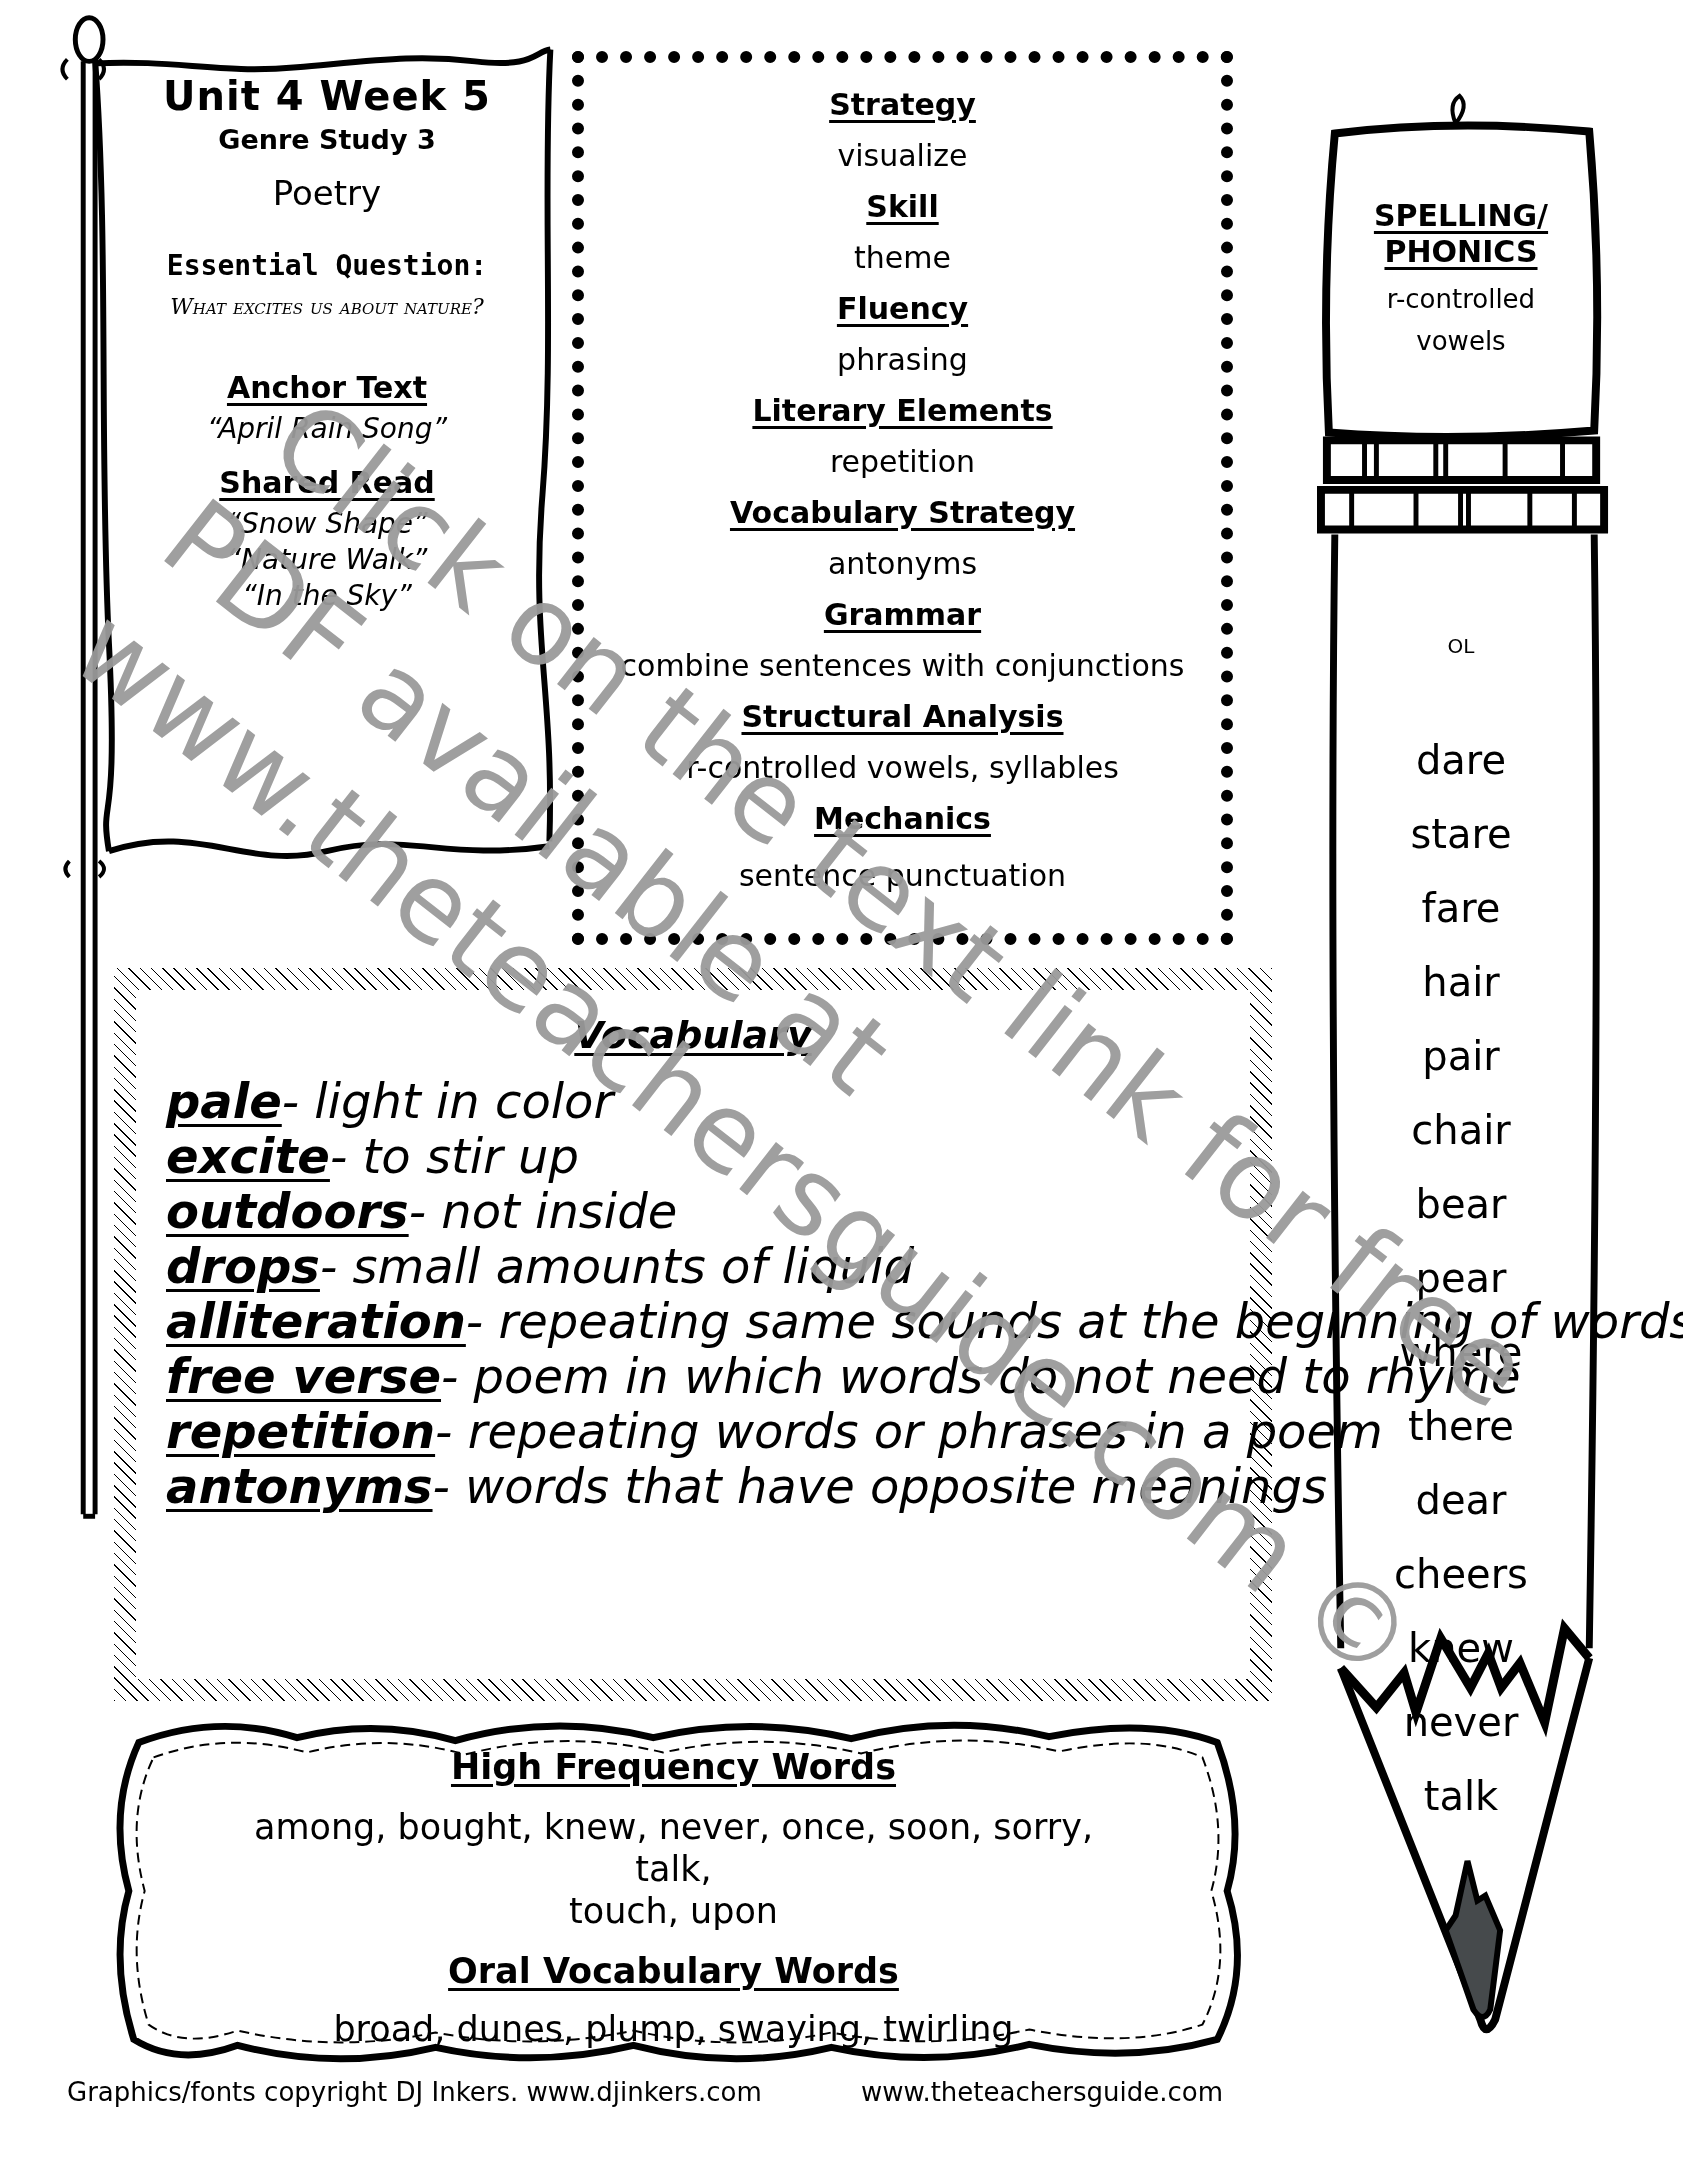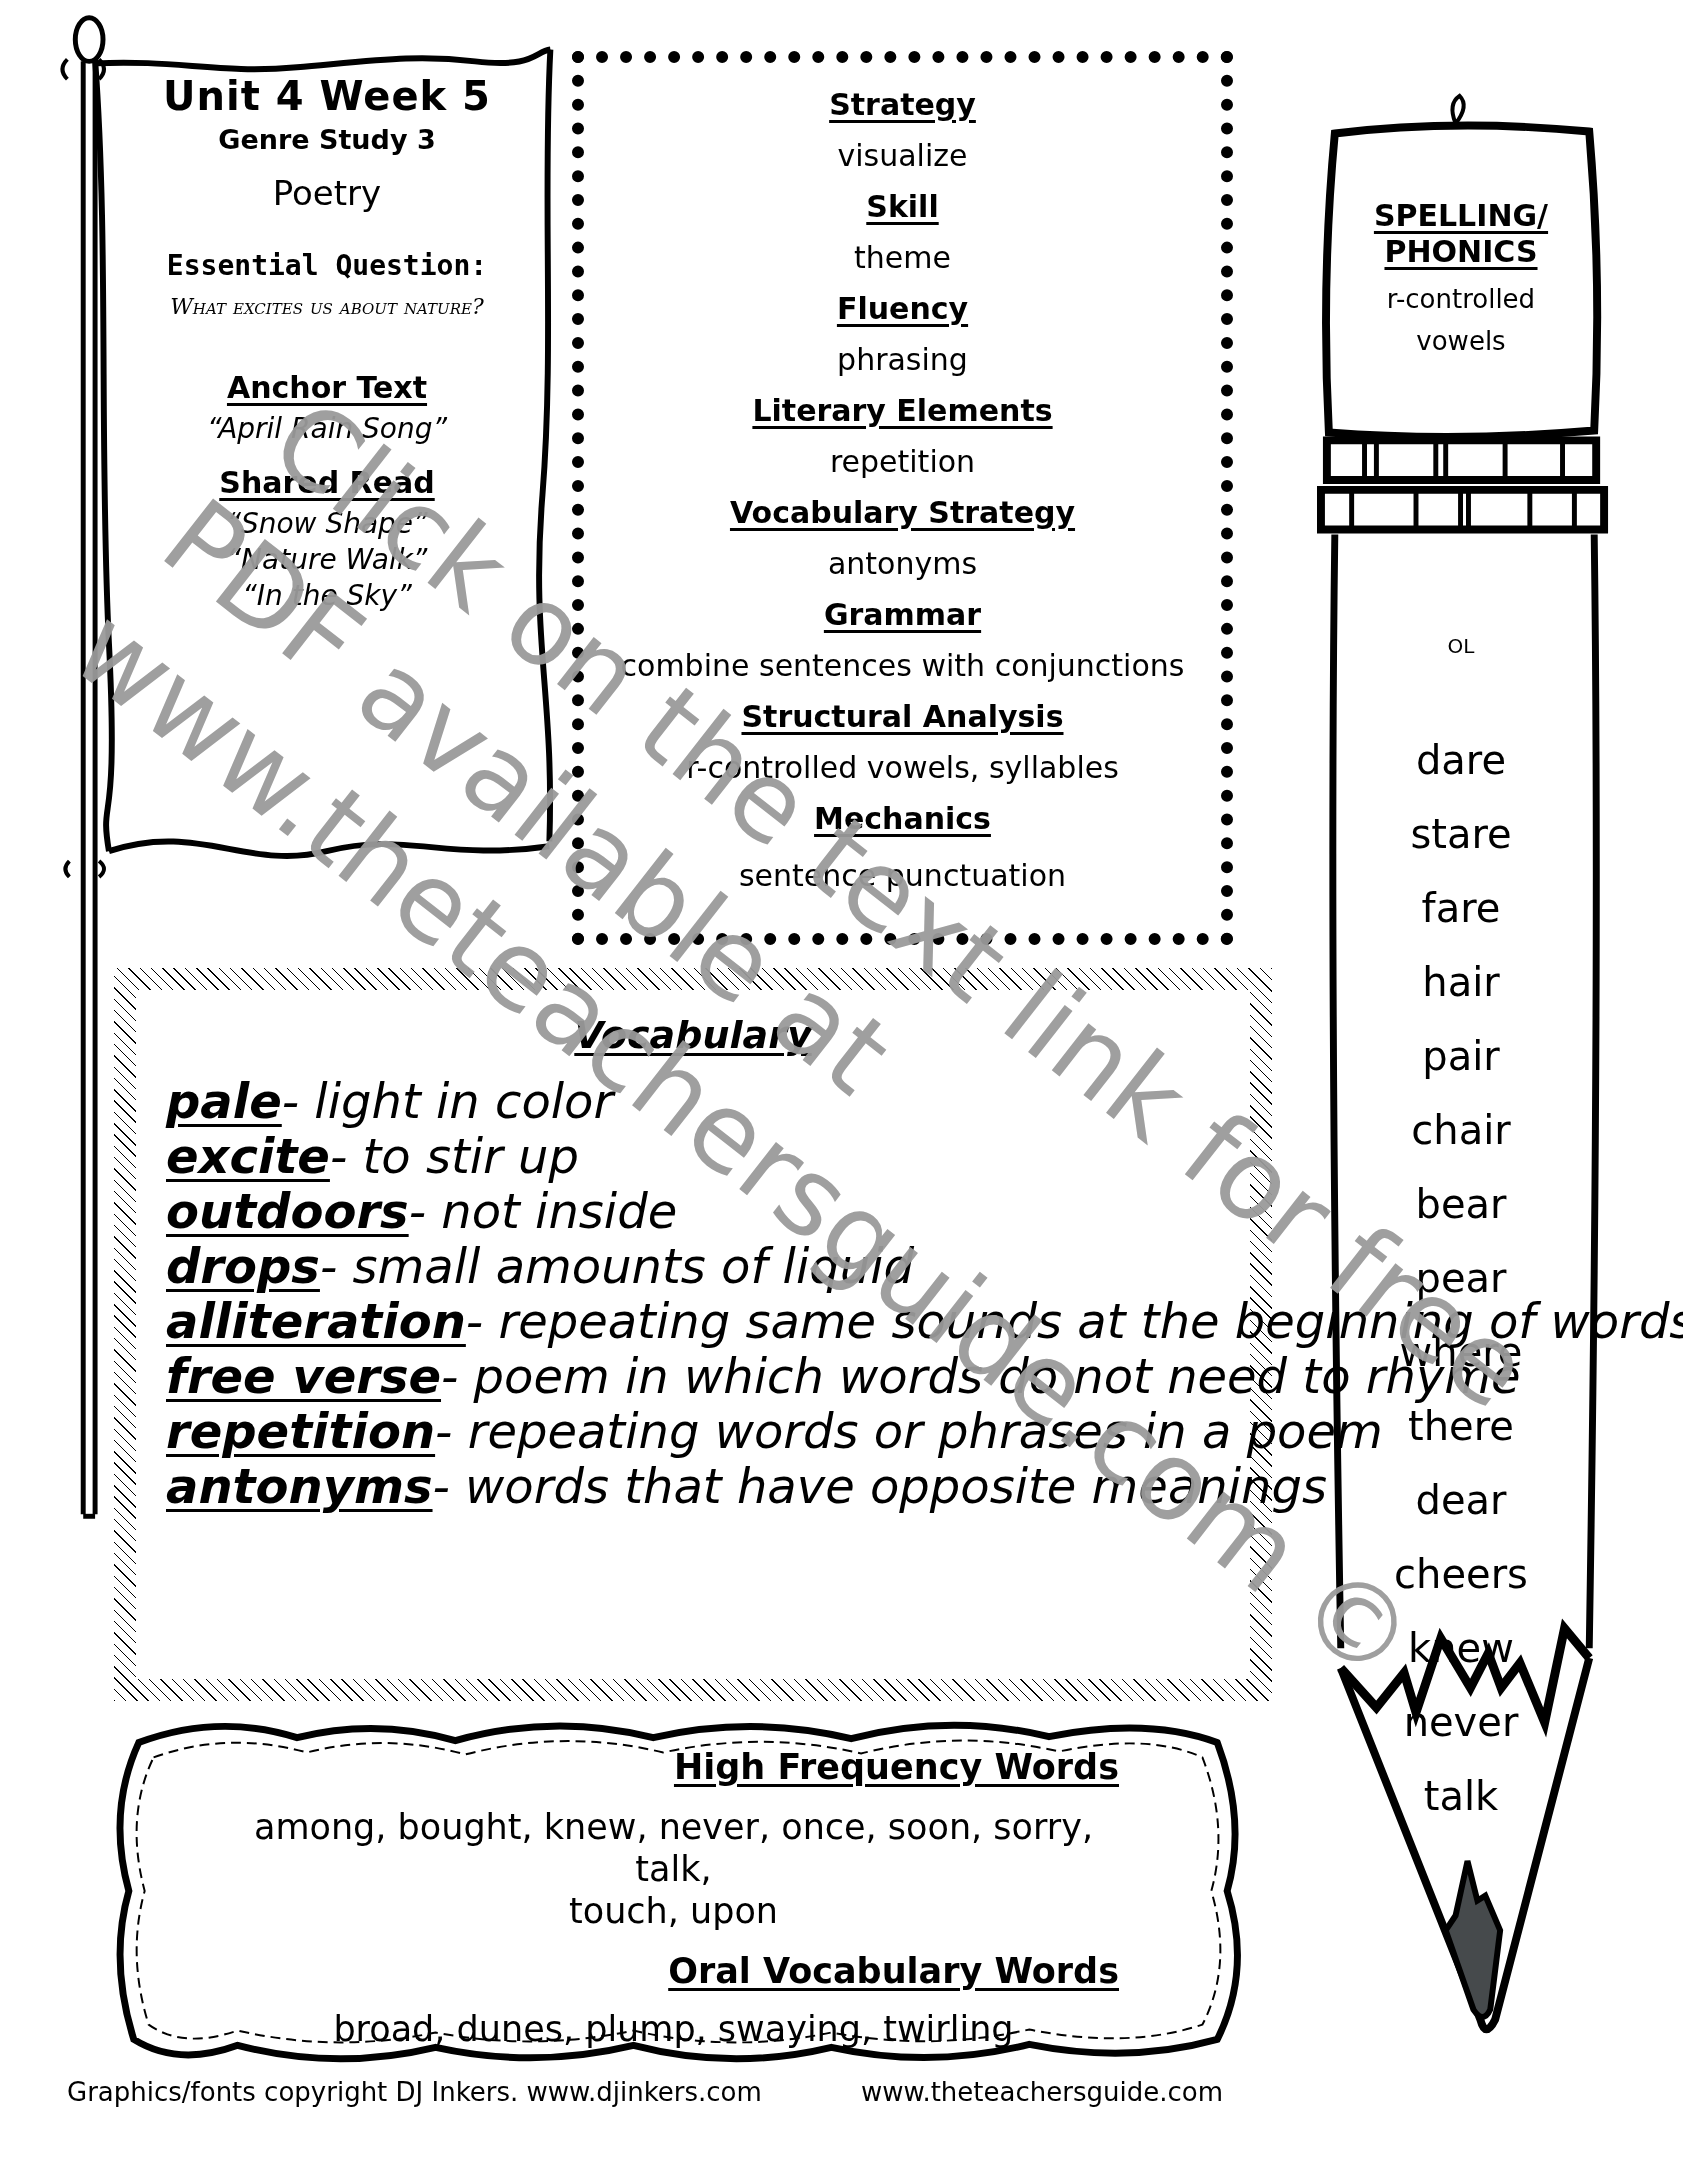--- a/index.html
+++ b/index.html
@@ -32,21 +32,21 @@
     border-image: repeating-linear-gradient(45deg,#000 0 1px,transparent 1px 8px) 22; font-style: italic;}
   #vocab-inner{position:absolute;left:0;top:0;right:0;bottom:0;background:#fff;}
   #vocab-title{font-size:38px;line-height:50px;margin-top:20px;}
   #vocab-list{margin:14px 0 0 30px;}
   .v-row{font-size:48px;line-height:55px;white-space:nowrap;}
   .v-term{font-weight:bold;text-decoration:underline;text-underline-offset:6px;text-decoration-thickness:3px;}
 
   
   #hfw-svg{left:99px;top:1703px;}
   #hfw-content{left:228px;top:1742px;width:891px;}
-  .hfw-hd{font-size:35px;line-height:50px;text-align:right;}
+  .hfw-hd{font-size:35px;line-height:50px;}
   .hfw-txt{font-size:35px;line-height:42px;}
 
   
   #footer-left{left:67px;top:2077px;font-size:26px;}
   #footer-right{left:861px;top:2077px;font-size:26px;}
 
   
   #pencil-svg{left:1307px;top:84px;}
   #spell-content{left:1337px;top:198px;width:248px;}
   #spell-hd{font-size:30px;line-height:36px;}

